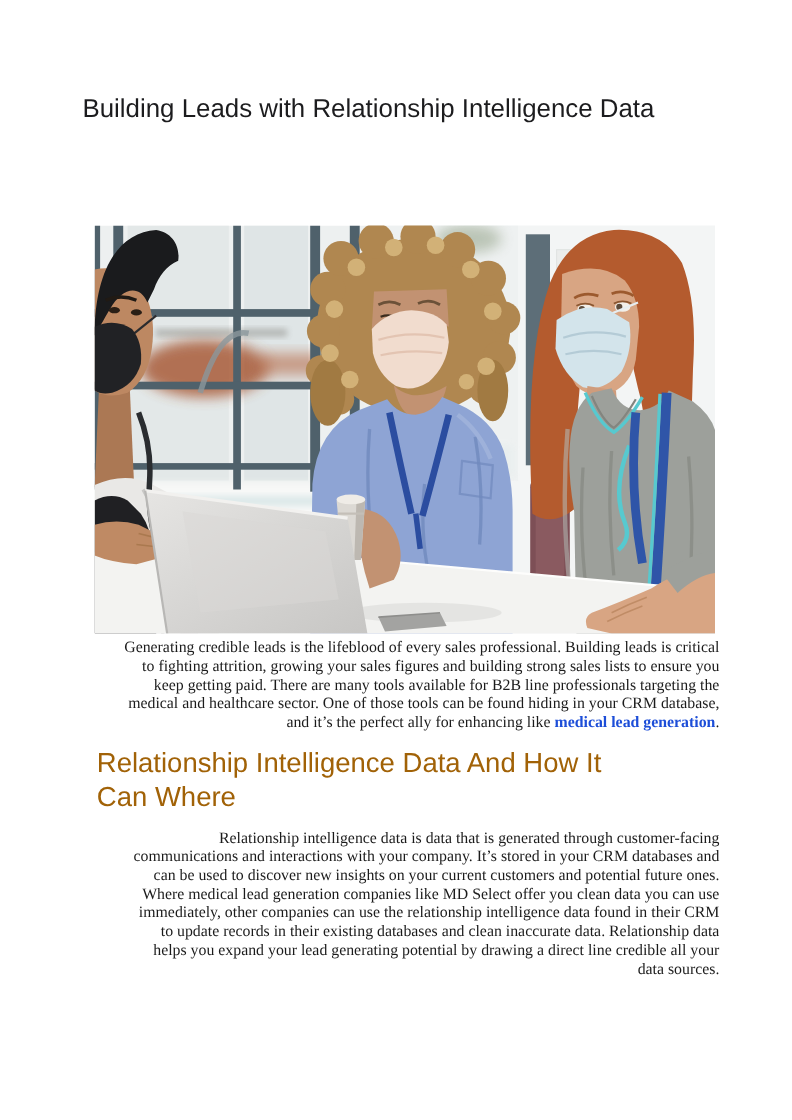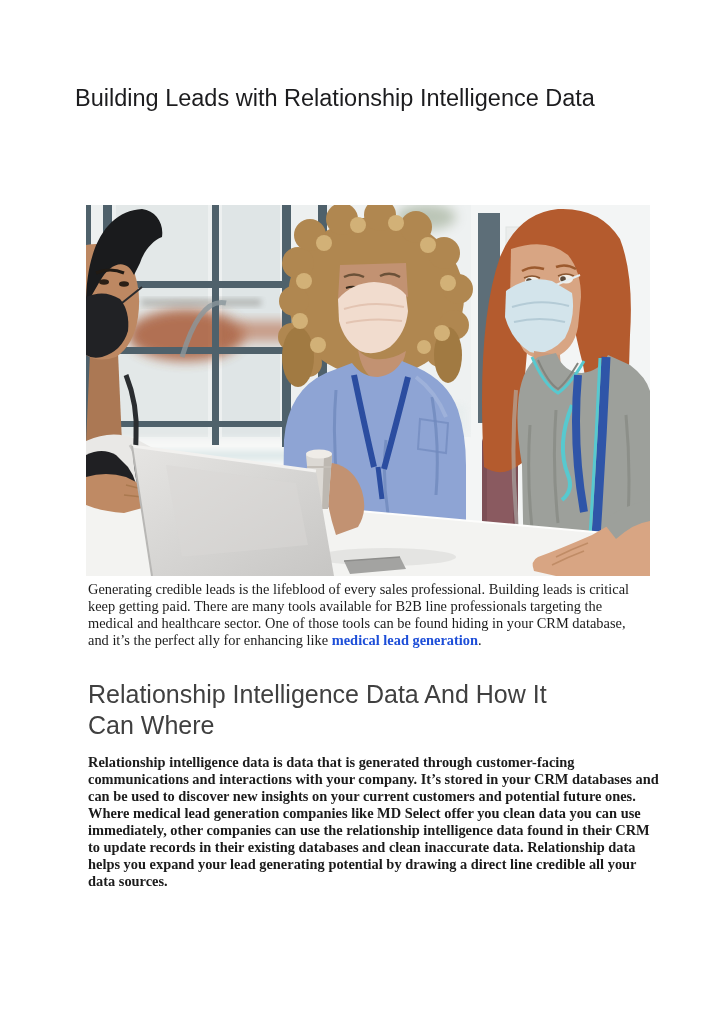--- a/index.html
+++ b/index.html
@@ -12,27 +12,27 @@
     font-family:"Liberation Sans","DejaVu Sans",sans-serif;
     font-size:23.5px; line-height:28px; font-weight:400; color:#1c1c1e;
     white-space:nowrap;
   }
   .hero { position:absolute; left:86px; top:205px; width:564px; height:371px; }
   .hero svg { display:block; width:100%; height:100%; }
   .body-text {
     position:absolute; left:88px; width:566px; color:#1b1b1b;
     font-size:14.4px; line-height:17px;
   }
-  .body-text .line { white-space:nowrap; }
+  .body-text .line { white-space:nowrap;text-align:right; }
   .p1 { top:581px; }
   .p2 { top:754px; }
   .section-heading {
     position:absolute; left:88px; top:679px; width:580px;
     font-family:"Liberation Sans","DejaVu Sans",sans-serif;
-    font-size:25px; line-height:31px; font-weight:400; color:#404040;
+    font-size:25px; line-height:31px; font-weight:400; color:#a16207;
   }
   .section-heading .line { white-space:nowrap; }
   .inline-link { font-weight:700; cursor:pointer; text-decoration:none; }
 </style>
 </head>
 <body>
 
 <div class="page">
 
   <div class="doc-title">Building Leads with Relationship Intelligence Data</div>
@@ -211,31 +211,32 @@
 
       <g>
         <path d="M258,356 L314,352 L320,364 L264,369 Z" fill="#a3a3a1"></path>
         <path d="M258,356 L314,352" stroke="#8e8e8c" stroke-width="1.5"></path>
       </g>
     </svg>
   </div>
 
   <div class="body-text p1" style="color: rgb(27, 27, 27);">
     <div class="line">Generating credible leads is the lifeblood of every sales professional. Building leads is critical</div>
+    <div class="line">to fighting attrition, growing your sales figures and building strong sales lists to ensure you</div>
     <div class="line">keep getting paid. There are many tools available for B2B line professionals targeting the</div>
     <div class="line">medical and healthcare sector. One of those tools can be found hiding in your CRM database,</div>
     <div class="line"><span>and it’s the perfect ally for enhancing like </span><span class="inline-link" style="color: #1d4ed8;">medical lead generation</span><span>.</span></div>
   </div>
 
   <div class="section-heading">
     <div class="line">Relationship Intelligence Data And How It</div>
     <div class="line">Can Where</div>
   </div>
 
-  <div class="body-text p2" style="color: rgb(27, 27, 27); font-weight: bold;">
+  <div class="body-text p2" style="color: rgb(27, 27, 27);">
     <div class="line">Relationship intelligence data is data that is generated through customer-facing</div>
     <div class="line">communications and interactions with your company. It’s stored in your CRM databases and</div>
     <div class="line">can be used to discover new insights on your current customers and potential future ones.</div>
     <div class="line">Where medical lead generation companies like MD Select offer you clean data you can use</div>
     <div class="line">immediately, other companies can use the relationship intelligence data found in their CRM</div>
     <div class="line">to update records in their existing databases and clean inaccurate data. Relationship data</div>
     <div class="line">helps you expand your lead generating potential by drawing a direct line credible all your</div>
     <div class="line">data sources.</div>
   </div>
 

